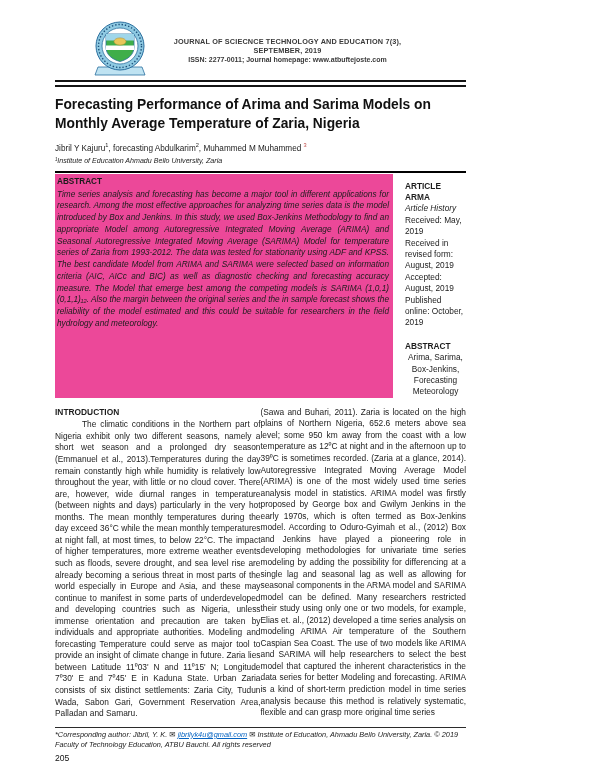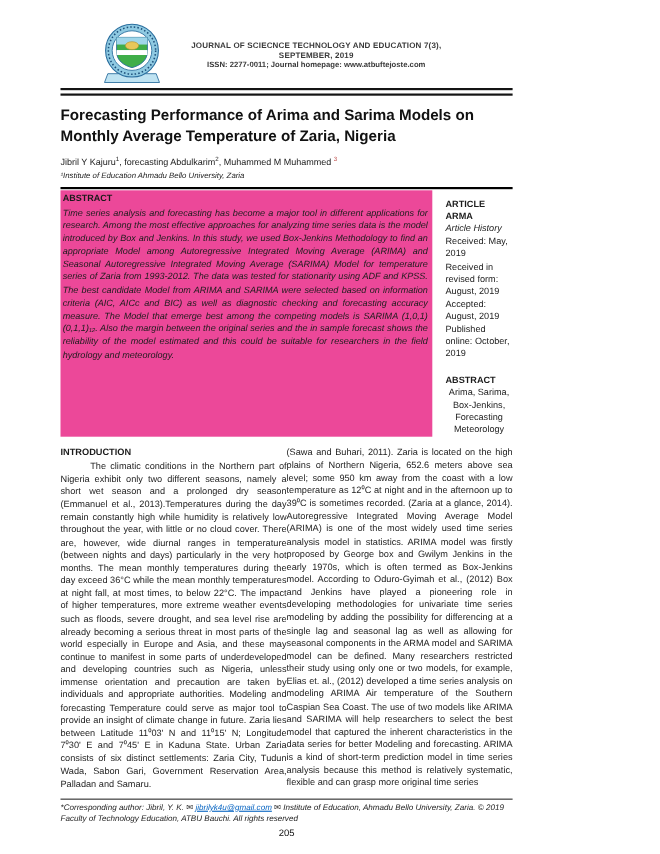--- a/index.html
+++ b/index.html
@@ -45,21 +45,21 @@
   .intro-heading { font-weight:bold; font-size:8.4px; margin-bottom:1px; }
   .col p { margin:0; }
   .indent-first { text-indent:27px; }
 
   
   .footer { margin-top:7px; }
   .footer-rule { border-top:1.4px solid #2b2b2b; }
   .footnote { font-size:7.35px; font-style:italic; line-height:10.3px; margin-top:2px; color:#222; }
   .footnote a { color:#0563c1; text-decoration:underline; }
   .envelope { font-style:normal; font-size:7.5px; color:#222; }
-  .page-number { text-align:center; font-size:8.6px; margin-top:3px; color:#111; }
+  .page-number { text-align:left; font-size:8.6px; margin-top:3px; color:#111; }
 </style>
 </head>
 <body>
 
 <div class="page">
 
   <div class="journal-header">
     <div class="logo-wrap">
       <svg width="54" height="60" viewBox="0 0 54 60" aria-hidden="true">
         <path d="M5 47 L49 47 L52 55 L2 55 Z" fill="#bfe3f2" stroke="#2a6e9e" stroke-width="0.8"></path>

